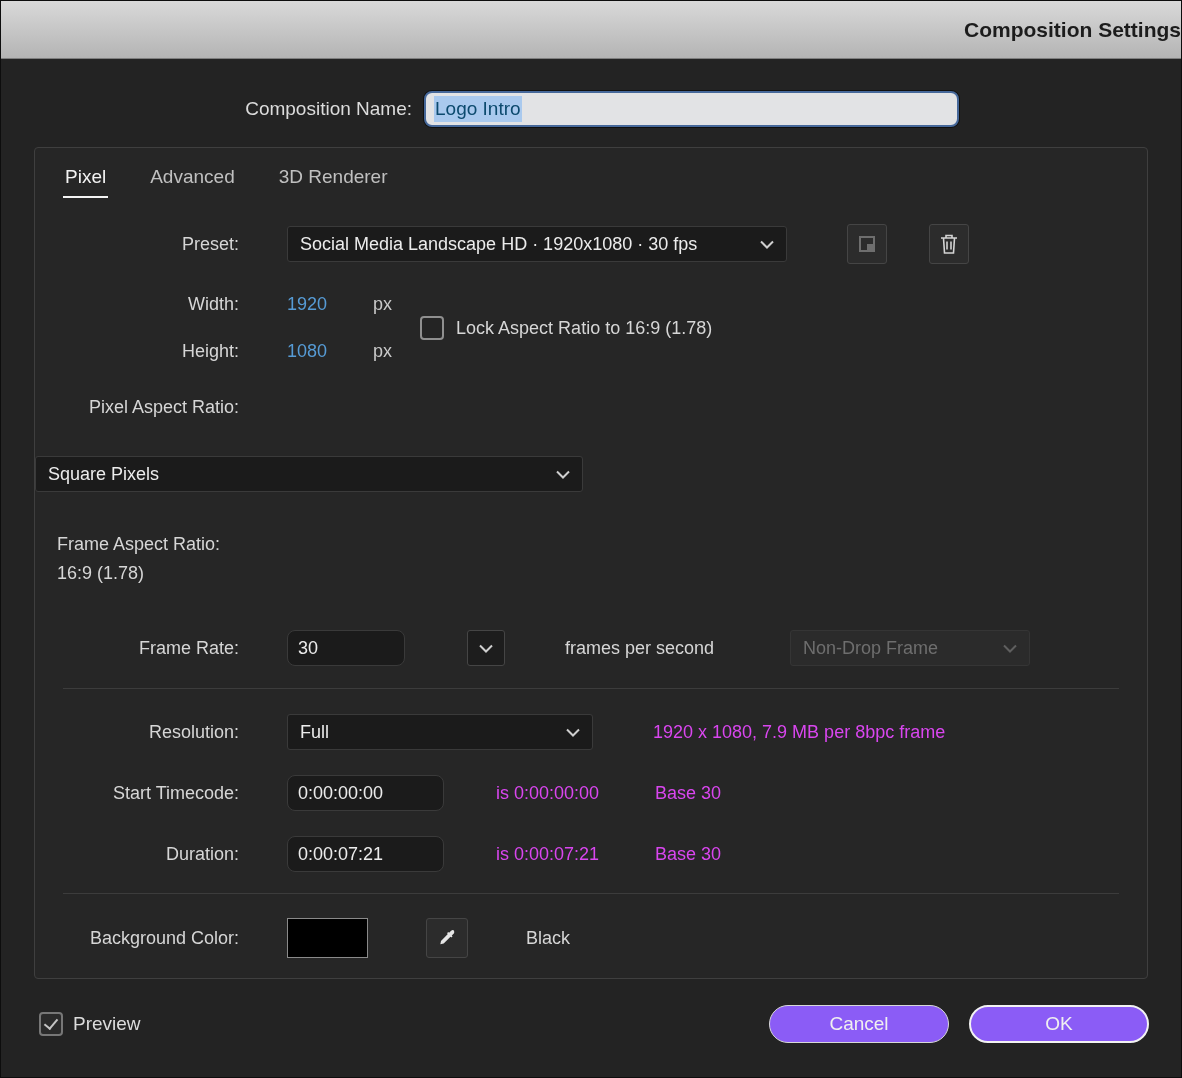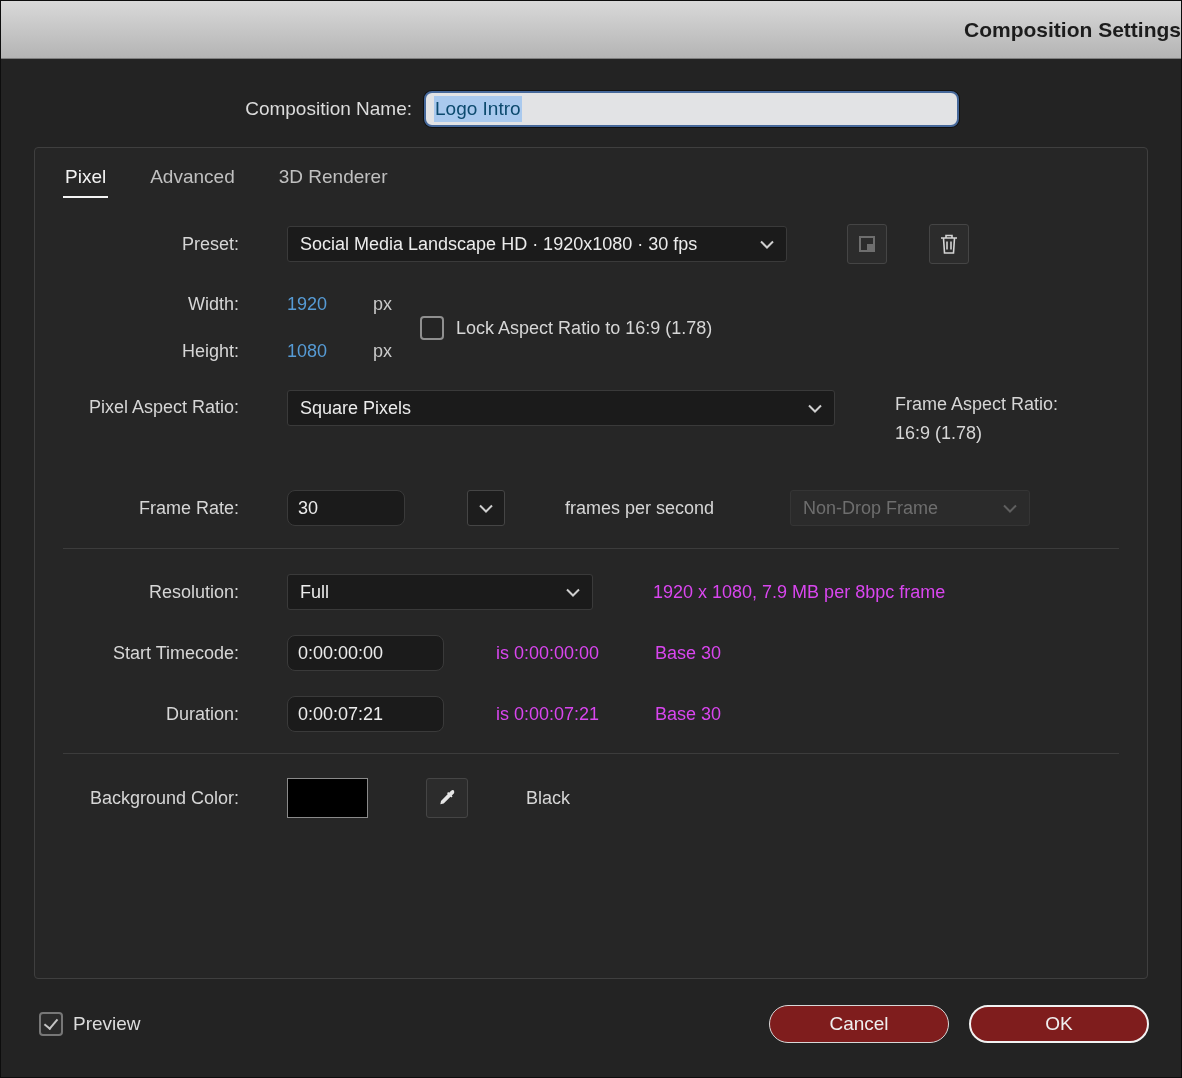--- a/index.html
+++ b/index.html
@@ -113,21 +113,21 @@
     transform: rotate(40deg);
   }
 
   .divider { height: 1px; background: #3c3c3c; margin: 0 28px; }
 
   
   .row-preset      { margin-top: 26px; }
   .dim-block       { margin-top: 30px; display: flex; align-items: center; }
   .dim-left .form-row + .form-row { margin-top: 26px; }
   .lock-row        { display: flex; align-items: center; margin-left: 28px; }
-  .row-par         { margin-top: 28px; align-items: flex-start; }
+  .row-par         { margin-top: 28px; align-items: flex-start; flex-direction: column; }
   .row-par .flabel { margin-top: 7px; }
   .row-fr          { margin-top: 42px; }
   .div-1           { margin-top: 22px; }
   .row-res         { margin-top: 25px; }
   .row-tc          { margin-top: 25px; }
   .div-2           { margin-top: 21px; }
   .row-bg          { margin-top: 24px; }
 
   .swatch {
     width: 81px; height: 40px; background: #000;
@@ -136,21 +136,21 @@
 
   
   .footer {
     margin: 26px 32px 0 38px;
     display: flex; align-items: center; justify-content: space-between;
   }
   .preview-wrap { display: flex; align-items: center; gap: 10px; font-size: 19px; color: #dcdcdc; }
   .btn-group { display: flex; gap: 20px; }
   .pill-btn {
     width: 180px; height: 38px; border-radius: 19px;
-    background: #7f1d1d; color: #f0f0f0; font-size: 19px;
+    background: #8b5cf6; color: #f0f0f0; font-size: 19px;
     border: 1.5px solid #d8d8d8;
     display: flex; align-items: center; justify-content: center;
     font-family: "Liberation Sans", "DejaVu Sans", sans-serif;
   }
   .pill-btn.primary { border: 2px solid #f2f2f2; }
 </style>
 </head>
 <body>
 
 <div class="titlebar">

